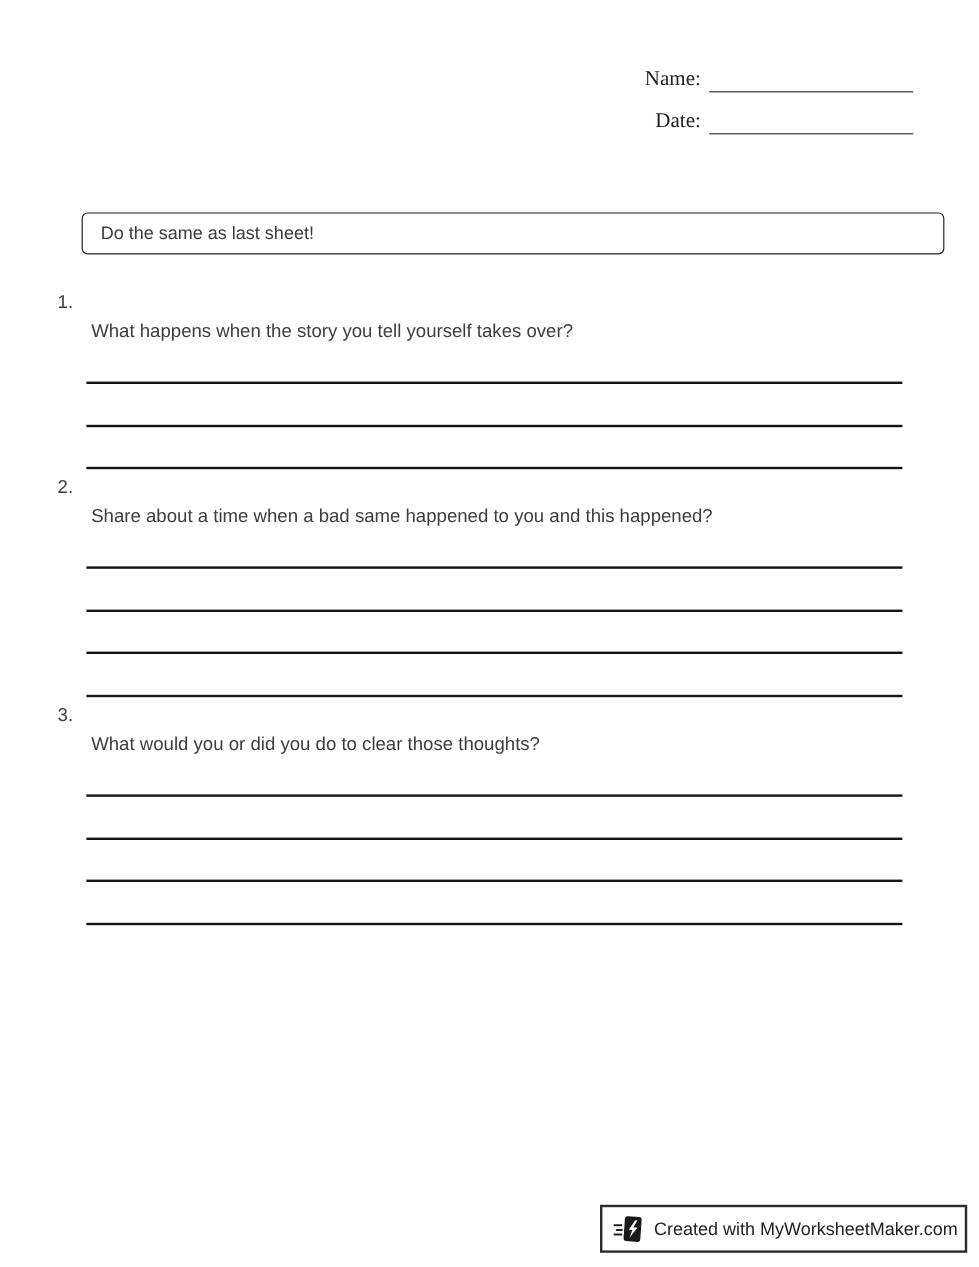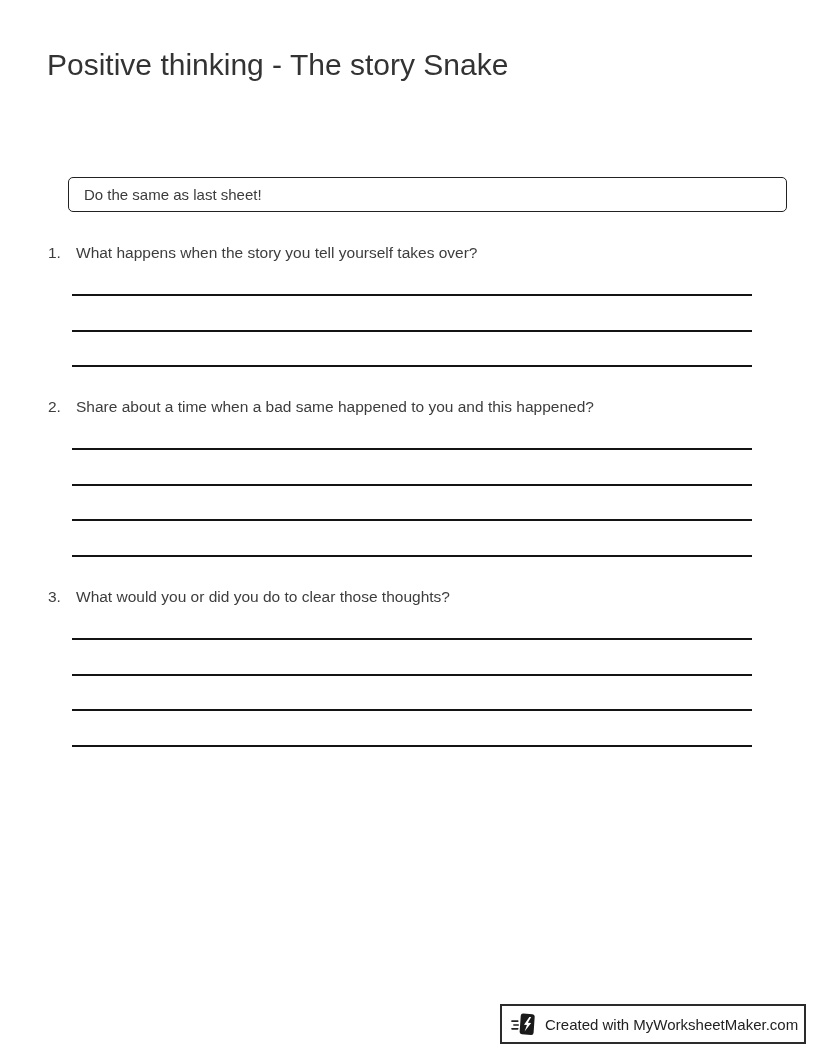--- a/index.html
+++ b/index.html
@@ -82,21 +82,21 @@
   .q1 { top: 242px; }
   .q2 { top: 396px; }
   .q3 { top: 586px; }
   .q-row {
     display: flex;
     font-size: 15.5px;
     line-height: 21px;
     color: #3d3d3d;
   }
   .q-num { width: 28px; flex: 0 0 28px; }
-  .q-text { flex: 1; }
+  .q-text { flex: 1; margin-top: 24px; }
   .answer-lines {
     margin-left: 24px;
     margin-right: 16px;
   }
   .answer-line {
     height: 35.5px;
     border-bottom: 2px solid #141414;
   }
   .answer-line:first-child { height: 33px; }
 
@@ -119,22 +119,31 @@
     font-size: 15px;
     color: #222222;
     white-space: nowrap;
   }
 </style>
 </head>
 <body>
 
 <div class="page">
 
-  <h1 class="title">Positive thinking - The story Snake</h1>
-
+
+  <div class="namedate">
+    <div class="nd-row">
+      <span class="nd-label">Name:</span>
+      <span class="nd-line"></span>
+    </div>
+    <div class="nd-row">
+      <span class="nd-label">Date:</span>
+      <span class="nd-line"></span>
+    </div>
+  </div>
 
   <div class="instruction-box">
     <span class="instruction-text">Do the same as last sheet!</span>
   </div>
 
   <div class="question q1">
     <div class="q-row">
       <span class="q-num">1.</span>
       <span class="q-text">What happens when the story you tell yourself takes over?</span>
     </div>

